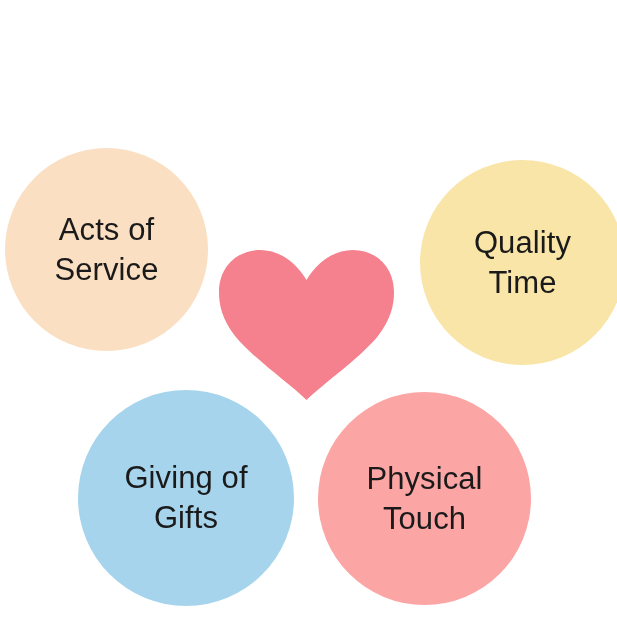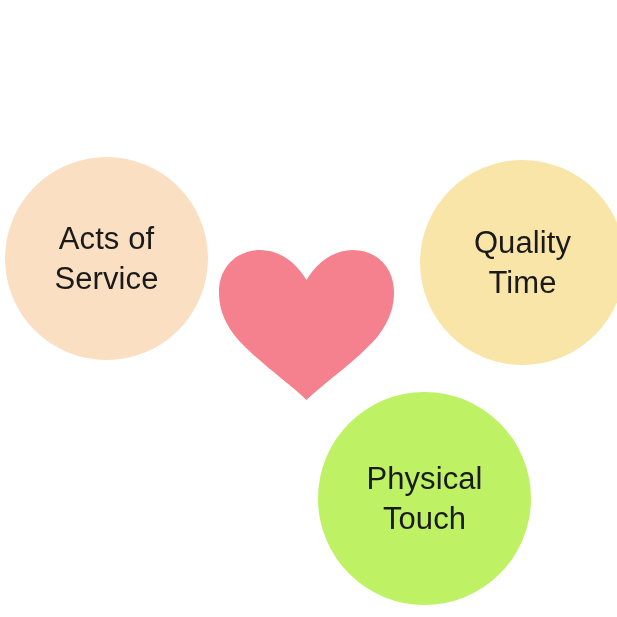--- a/index.html
+++ b/index.html
@@ -37,21 +37,21 @@
     padding: 0 6px;
   }
 
   
   #bubble-words-of-affirmation {
     left: 193px; top: 22px; width: 217px; height: 217px;
   }
   #bubble-words-of-affirmation .bubble-label { font-size: 31px; }
 
   #bubble-acts-of-service {
-    left: 5px; top: 157px; width: 203px; height: 203px; text-align: center;
+    left: 5px; top: 148px; width: 203px; height: 203px; text-align: center;
   }
   #bubble-acts-of-service .bubble-label { font-size: 31px; }
 
   #bubble-quality-time {
     left: 420px; top: 160px; width: 205px; height: 205px;
   }
   #bubble-quality-time .bubble-label { font-size: 31px; }
 
   #bubble-giving-of-gifts {
     left: 78px; top: 390px; width: 216px; height: 216px;
@@ -86,22 +86,26 @@
   <div class="bubble" id="bubble-acts-of-service" style="background-color: rgb(250, 223, 194);">
     <span class="bubble-label">Acts of
 Service</span>
   </div>
 
   <div class="bubble" id="bubble-quality-time" style="background-color: rgb(250, 229, 168);">
     <span class="bubble-label">Quality
 Time</span>
   </div>
 
+  <div class="bubble" id="bubble-giving-of-gifts" style="background-color: rgb(166, 212, 236);">
+    <span class="bubble-label">Giving of
+Gifts</span>
+  </div>
 
-  <div class="bubble" id="bubble-physical-touch" style="background-color: #bef264;">
+  <div class="bubble" id="bubble-physical-touch" style="background-color: #fca5a5;">
     <span class="bubble-label">Physical
 Touch</span>
   </div>
 
   <div id="center-heart">
     <svg viewBox="0 0 175 150" xmlns="http://www.w3.org/2000/svg">
       <path id="heart-path" d="M87.5 150
                C 70 133, 34 108, 16 86
                C 3 69, 0 55, 0 42
                C 0 17, 18 0, 41 0

